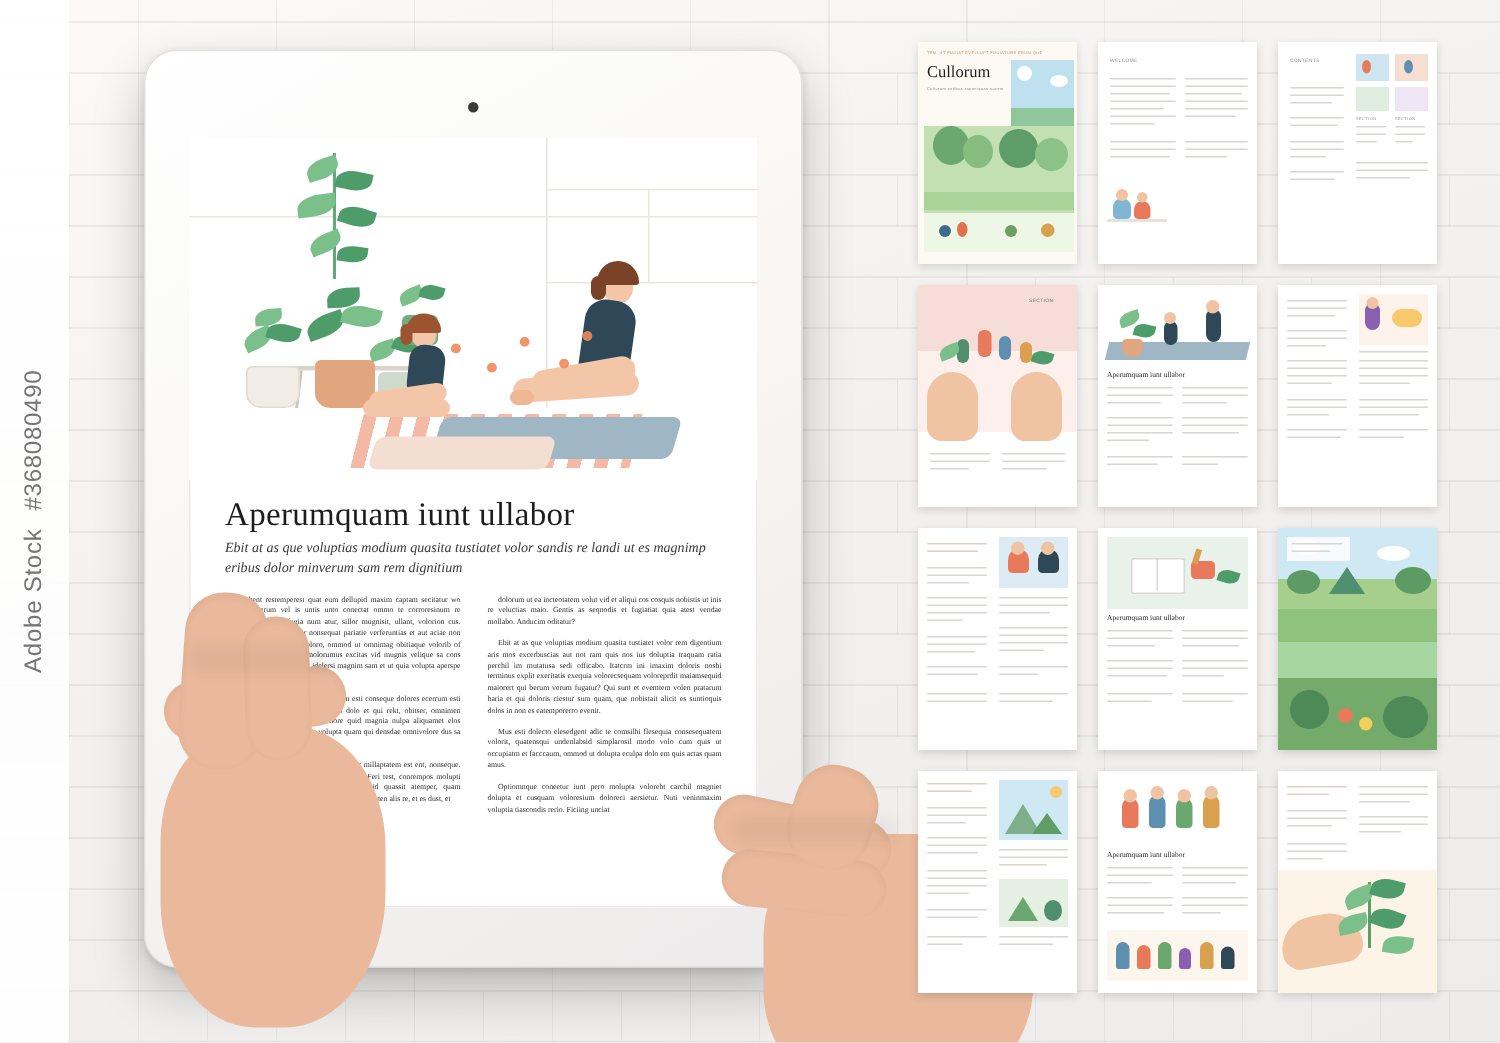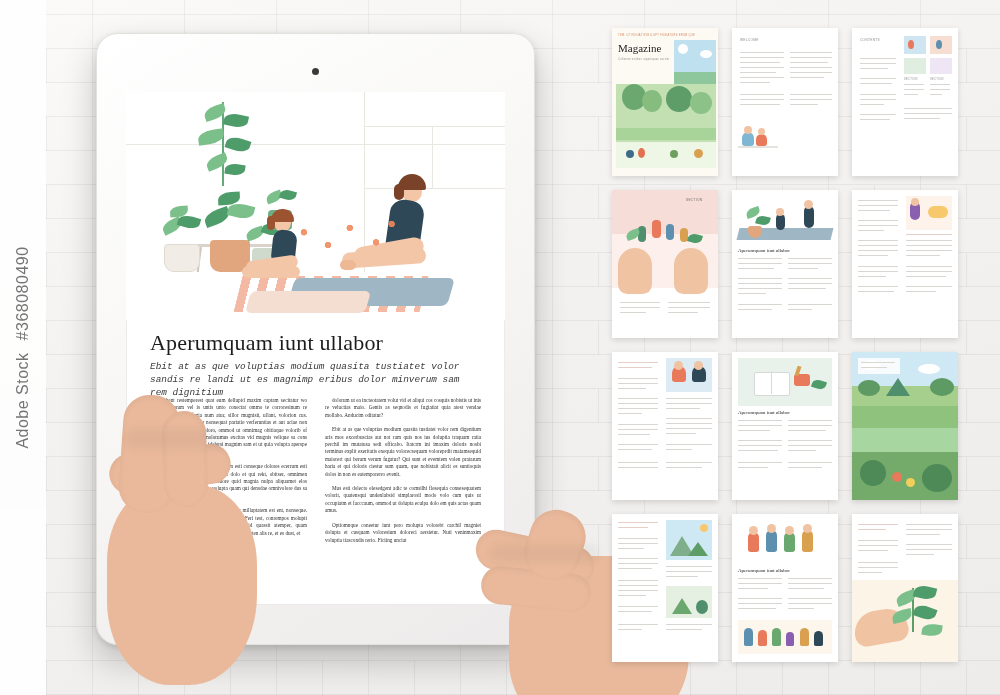--- a/index.html
+++ b/index.html
@@ -94,21 +94,21 @@
 
   .person{position:absolute;}
 
   
   .art-title{
     position:absolute;left:24px;top:238px;width:330px;
     font-family:"Liberation Serif", serif;font-size:22px;color:#1d1d1d;letter-spacing:.2px;
   }
   .art-sub{
     position:absolute;left:24px;top:268px;width:322px;
-    font-family:Liberation Mono, monospace;font-style:italic;font-size:9.4px;line-height:13px;color:#3a3a3a;
+    font-family:Liberation Serif, serif;font-style:italic;font-size:9.4px;line-height:13px;color:#3a3a3a;
   }
   .art-cols{
     position:absolute;left:25px;top:305px;width:330px;height:190px;
     display:flex;gap:18px;
   }
   .art-col{width:156px;}
   .art-p{
     font-family:"Liberation Serif", serif;
     font-size:5.2px;line-height:7.4px;color:#2e2e2e;text-align:justify;margin:0 0 7px 0;
     text-indent:7px;
@@ -251,21 +251,21 @@
     <div class="finger" style="left:-8px;top:66px;width:110px;height:38px;transform:rotate(6deg);"></div>
     <div class="finger" style="left:38px;top:6px;width:56px;height:70px;transform:rotate(18deg);"></div>
     <div style="position:absolute;left:0px;top:40px;width:110px;height:18px;background:rgba(0,0,0,.04);border-radius:20px;filter:blur(4px);"></div>
   </div>
 </div>
 
 <div id="grid">
 
   <div class="thumb" style="left:4px;top:0;width:106px;height:148px;background:#fdfaf3;">
     <div class="thead" style="left:6px;top:6px;width:96px;font-size:2.6px;color:#d08a62;">TEM. UT FUGIAT EVELLUPT FUGIATURS ERUM QUE</div>
-    <div class="tcap" style="left:6px;top:14px;font-size:11px;">Magazine</div>
+    <div class="tcap" style="left:6px;top:14px;font-size:11px;">Cullorum</div>
     <div class="thead" style="left:6px;top:30px;width:58px;font-size:2.6px;line-height:4px;">Cullorum estibus rapaniquas socem</div>
     <div class="sky" style="left:62px;top:12px;width:42px;height:44px;background:#bfe0ef;"></div>
     <div class="blob" style="left:66px;top:16px;width:10px;height:10px;background:#fff;"></div>
     <div class="blob" style="left:88px;top:22px;width:12px;height:8px;background:#fff;"></div>
     <div style="position:absolute;left:62px;top:44px;width:42px;height:12px;background:#8fc79c;"></div>
     <div style="position:absolute;left:4px;top:56px;width:100px;height:58px;background:#c3e0b3;"></div>
     <div class="blob" style="left:10px;top:56px;width:24px;height:26px;background:#6aa86f;"></div>
     <div class="blob" style="left:30px;top:62px;width:20px;height:22px;background:#86bd7e;"></div>
     <div class="blob" style="left:54px;top:58px;width:26px;height:26px;background:#5f9d68;"></div>
     <div class="blob" style="left:78px;top:64px;width:22px;height:22px;background:#8cc288;"></div>

